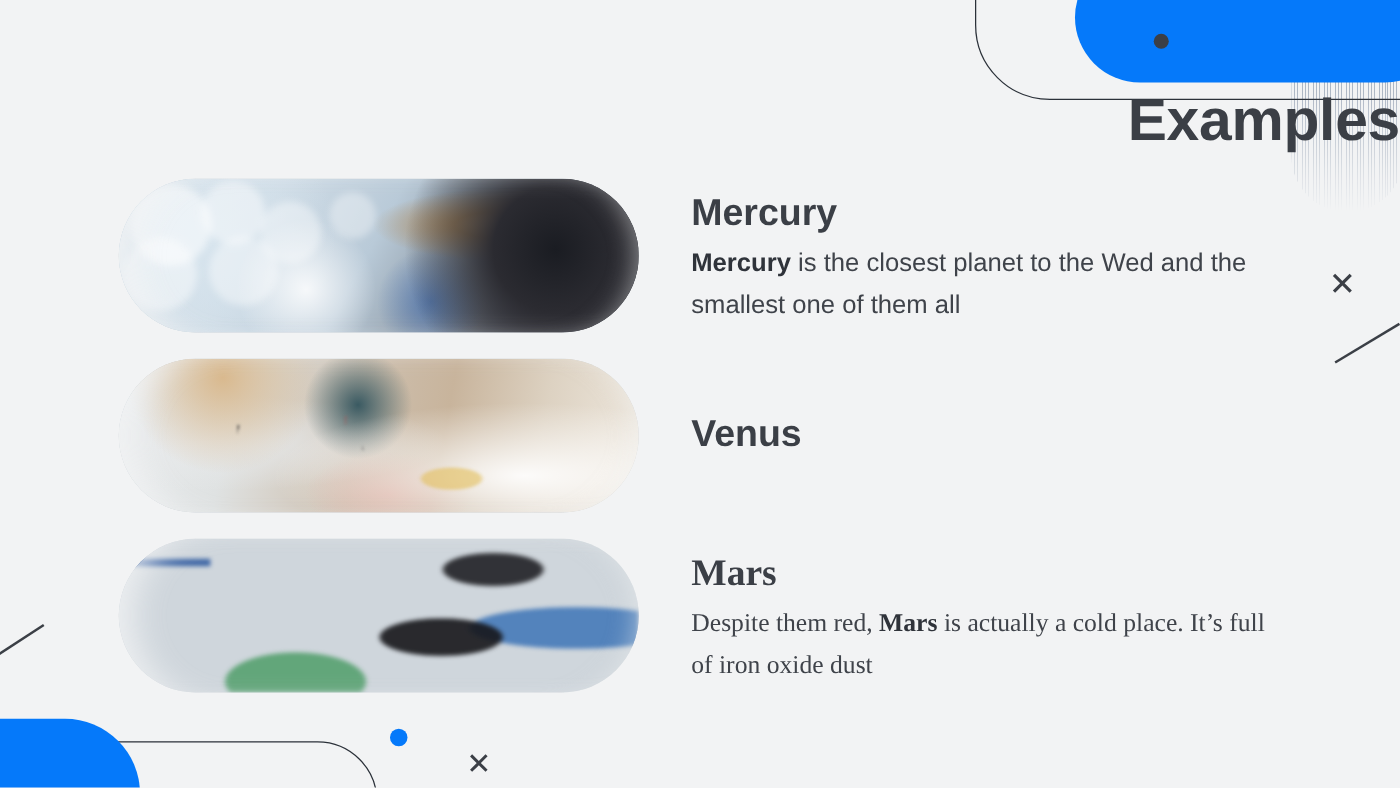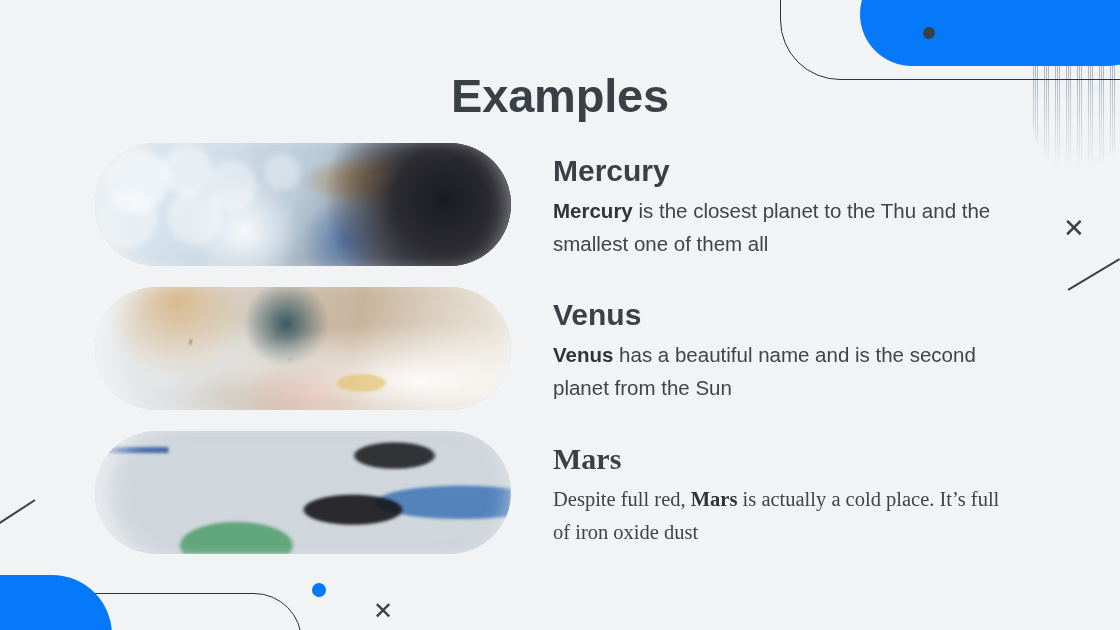--- a/index.html
+++ b/index.html
@@ -54,21 +54,21 @@
 
   .x-mark{
     position:absolute;color:#3b3f46;font-weight:700;line-height:1;
     font-family:"DejaVu Sans",sans-serif;
   }
   .x-right{left:1063px;top:215px;font-size:26px;}
   .x-bottom{left:373px;top:599px;font-size:24px;}
 
   
   .title{
-    position:absolute;left:0;right:0;top:68px;text-align:center;
+    position:absolute;left:0;right:0;top:68px;text-align:right;
     font-size:47px;font-weight:700;color:#3b3f46;letter-spacing:-0.2px;
   }
 
   
   .content{position:absolute;left:95px;top:143px;width:930px;}
   .row{display:flex;align-items:center;margin-bottom:21px;}
   .row:last-child{margin-bottom:0;font-family:Liberation Serif, serif;}
 
   .thumb{
     width:416px;height:123px;border-radius:62px;flex:0 0 auto;
@@ -178,38 +178,37 @@
   <div class="title">Examples</div>
 
   <div class="content">
 
     <div class="row">
       <div class="thumb">
         <div class="inner ph1"></div>
       </div>
       <div class="text">
         <p class="heading">Mercury</p>
-        <p class="body"><b>Mercury</b><span> is the closest planet to the Thu and the smallest one of them all</span></p>
+        <p class="body"><b>Mercury</b><span> is the closest planet to the Wed and the smallest one of them all</span></p>
       </div>
     </div>
 
     <div class="row">
       <div class="thumb">
         <div class="inner ph2"></div>
       </div>
       <div class="text">
         <p class="heading">Venus</p>
-        <p class="body"><b>Venus</b><span> has a beautiful name and is the second planet from the Sun</span></p>
       </div>
     </div>
 
     <div class="row">
       <div class="thumb">
         <div class="inner ph3"></div>
       </div>
       <div class="text">
         <p class="heading">Mars</p>
-        <p class="body"><span>Despite full red, </span><b>Mars</b><span> is actually a cold place. It’s full of iron oxide dust</span></p>
+        <p class="body"><span>Despite them red, </span><b>Mars</b><span> is actually a cold place. It’s full of iron oxide dust</span></p>
       </div>
     </div>
 
   </div>
 </div>
 
 </body></html>

